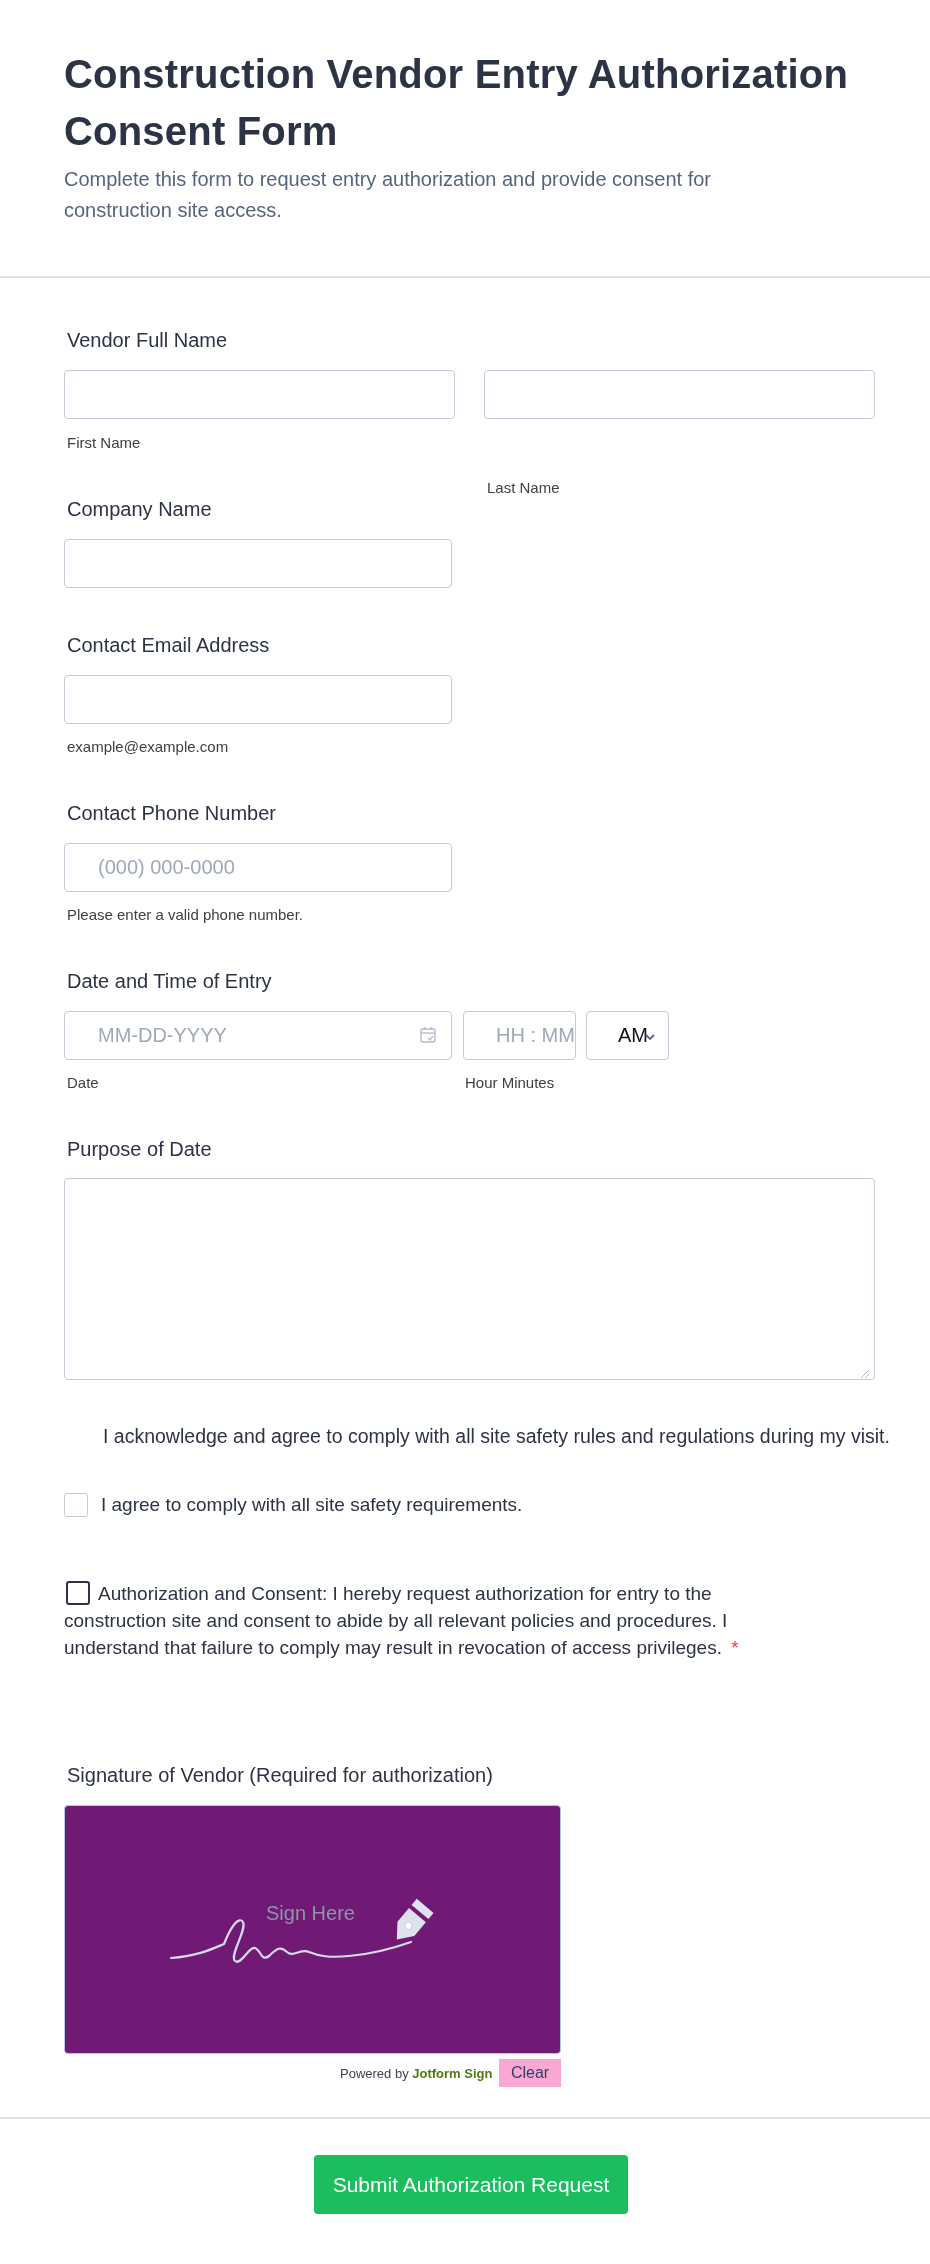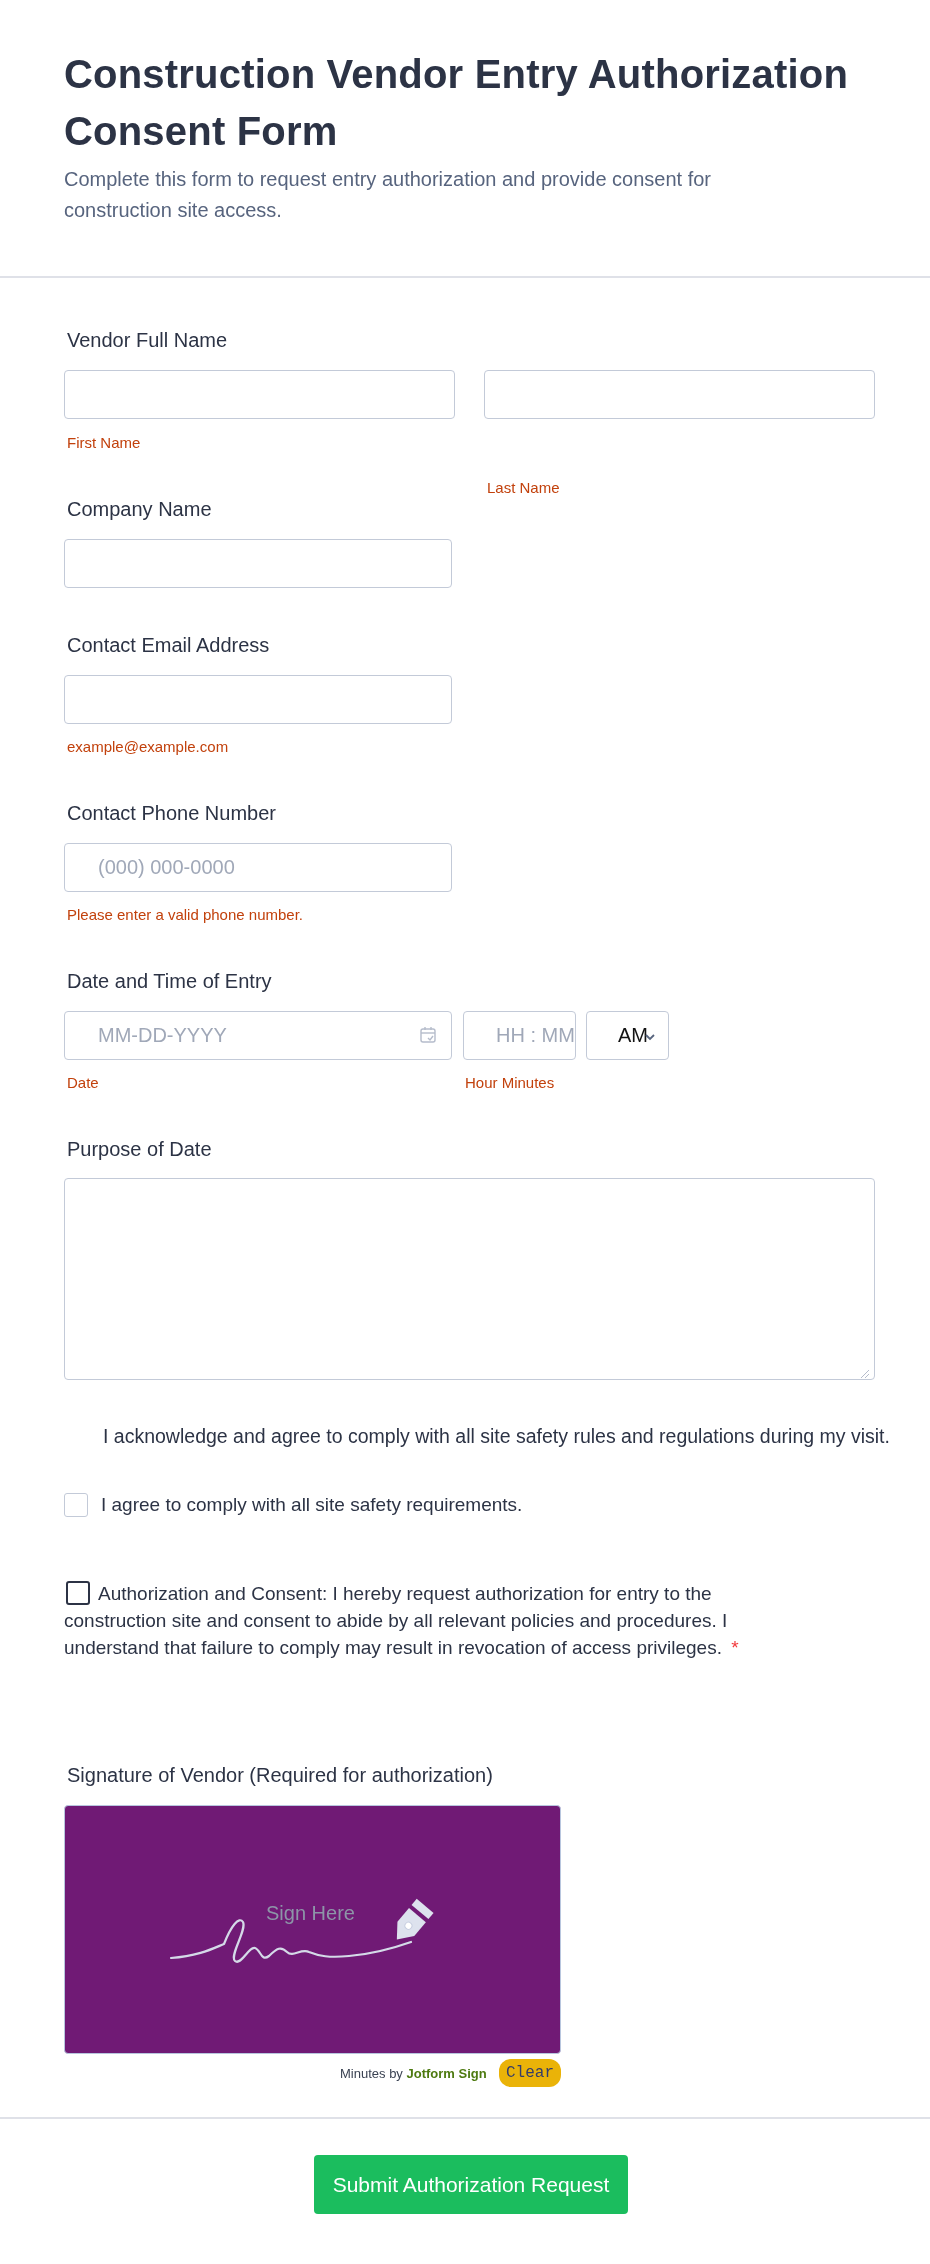--- a/index.html
+++ b/index.html
@@ -3,33 +3,33 @@
 <meta charset="utf-8">
 <style>
   * { box-sizing: border-box; margin: 0; padding: 0; }
   html, body { width: 930px; height: 2264px; background: #ffffff; overflow: hidden; }
   body { position: relative; font-family: "Liberation Sans", "DejaVu Sans", sans-serif; color: #2c3345; }
   .abs { position: absolute; }
   .title { left: 64px; top: 46px; width: 820px; font-size: 40px; font-weight: bold; line-height: 57px; color: #2c3345; letter-spacing: 0.2px; }
   .subtitle { left: 64px; top: 164px; width: 740px; font-size: 20px; line-height: 31px; color: #57647e; }
   .divider { left: 0; width: 930px; height: 2px; background: #dfe1e8; }
   .label { left: 67px; font-size: 20px; color: #2c3345; line-height: 26px; }
-  .sublabel { font-size: 15px; color: #c2410c; line-height: 20px; }
+  .sublabel { font-size: 15px; color: #404040; line-height: 20px; }
   .input { background: #fff; border: 1.5px solid #c3cad8; border-radius: 4px; height: 49px; padding-left: 19px; }
   .placeholder { font-size: 20px; color: #a0a8b8; line-height: 46px; padding-left: 14px; }
   .textarea { background: #fff; border: 1.5px solid #c3cad8; border-radius: 4px; }
   .resize { position: absolute; right: 4px; bottom: 4px; width: 10px; height: 10px; }
   .checkbox { width: 24px; height: 24px; border: 1.5px solid #c3cad8; border-radius: 3px; background: #fff; }
   .checkbox.dark { border: 2px solid #2c3345; border-radius: 3px; }
   .body-text { font-size: 19px; color: #2c3345; line-height: 27px; }
   .sig-box { border: 1.5px solid #b8c6de; border-radius: 4px; background: #701a75; }
   .sign-here { font-size: 20px; color: #8d95a8; }
   .powered { font-size: 13px; color: #3a4252; }
   .powered b { color: #4d7a10; }
-  .clear-btn { background: #eab308; border-radius: 12px; font-size: 16px; color: #343c6a; text-align: center; line-height: 28px; font-family: Liberation Mono, monospace; }
+  .clear-btn { background: #f9a8d4; border-radius: 0; font-size: 16px; color: #343c6a; text-align: center; line-height: 28px; }
   .submit { background: #1bbd5e; border-radius: 4px; color: #fff; font-size: 21px; text-align: center; line-height: 59px; }
   .required { color: #f23a3c; }
   .select-chev { position: absolute; right: 12px; top: 17px; width: 12px; height: 12px; }
 </style>
 </head>
 <body>
 
 <h1 class="abs title">Construction Vendor Entry Authorization Consent Form</h1>
 <p class="abs subtitle">Complete this form to request entry authorization and provide consent for construction site access.</p>
 <div class="abs divider" style="top:276px;"></div>
@@ -114,20 +114,20 @@
   <svg class="abs" style="left:104px; top:80px;" width="300" height="80" viewBox="0 0 300 80" fill="none">
     <path d="M2 72 C30 70, 45 62, 55 58 C62 40, 70 30, 74 36 C78 44, 60 70, 66 75 C72 80, 80 60, 86 62 C92 64, 92 76, 100 70 C108 62, 112 60, 118 66 C124 72, 132 62, 140 66 C150 70, 160 72, 180 70 C205 68, 225 62, 242 56" stroke="#d4dae8" stroke-width="2.2" stroke-linecap="round"></path>
     <g transform="translate(240,22) rotate(40)">
       <path d="M0 0 L22 0 L22 18 L11 32 L0 18 Z" fill="#dde2ee"></path>
       <circle cx="11" cy="14" r="3.5" fill="#fff" stroke="#c7cee0" stroke-width="1"></circle>
       <rect x="0" y="-12" width="22" height="8" fill="#dde2ee"></rect>
     </g>
   </svg>
 </div>
 <div class="abs powered" style="left:340px; top:2066px;">
-  <span>Minutes by</span>
+  <span>Powered by</span>
   <b>Jotform Sign</b>
 </div>
 <div class="abs clear-btn" style="left:499px; top:2059px; width:62px; height:28px;">Clear</div>
 
 <div class="abs divider" style="top:2117px; height:1.5px;"></div>
 
 <div class="abs submit" style="left:314px; top:2155px; width:314px; height:59px;">Submit Authorization Request</div>
 
 </body></html>

